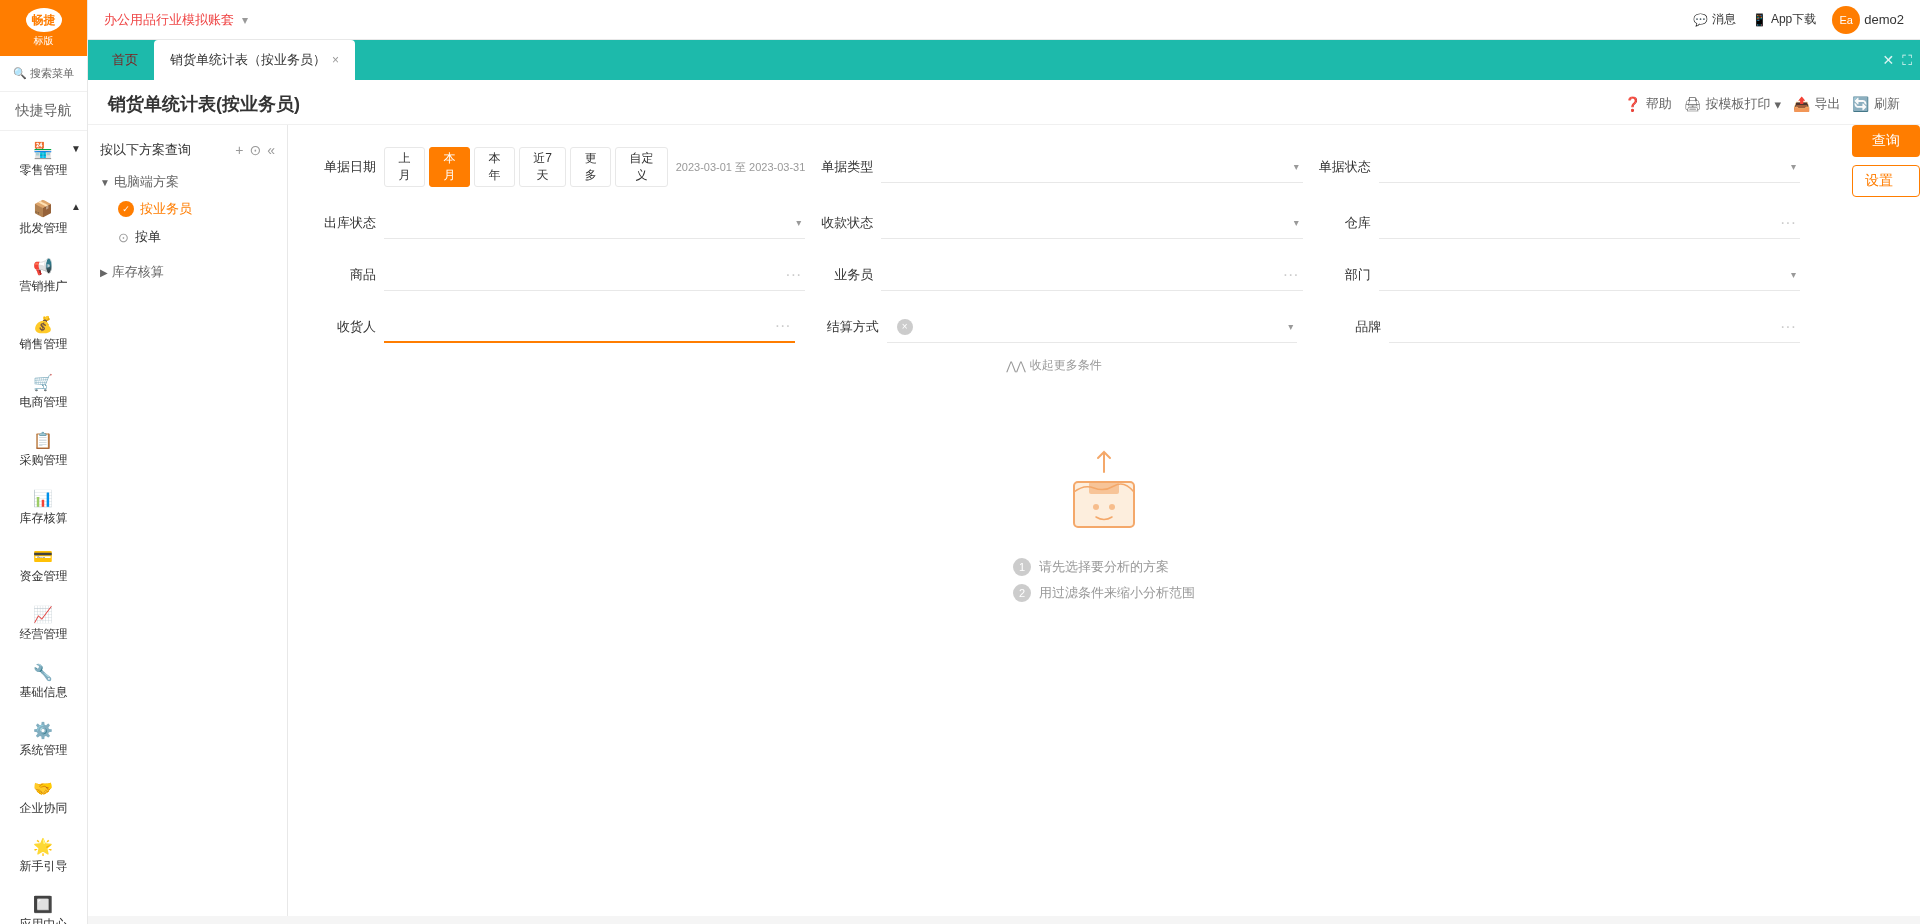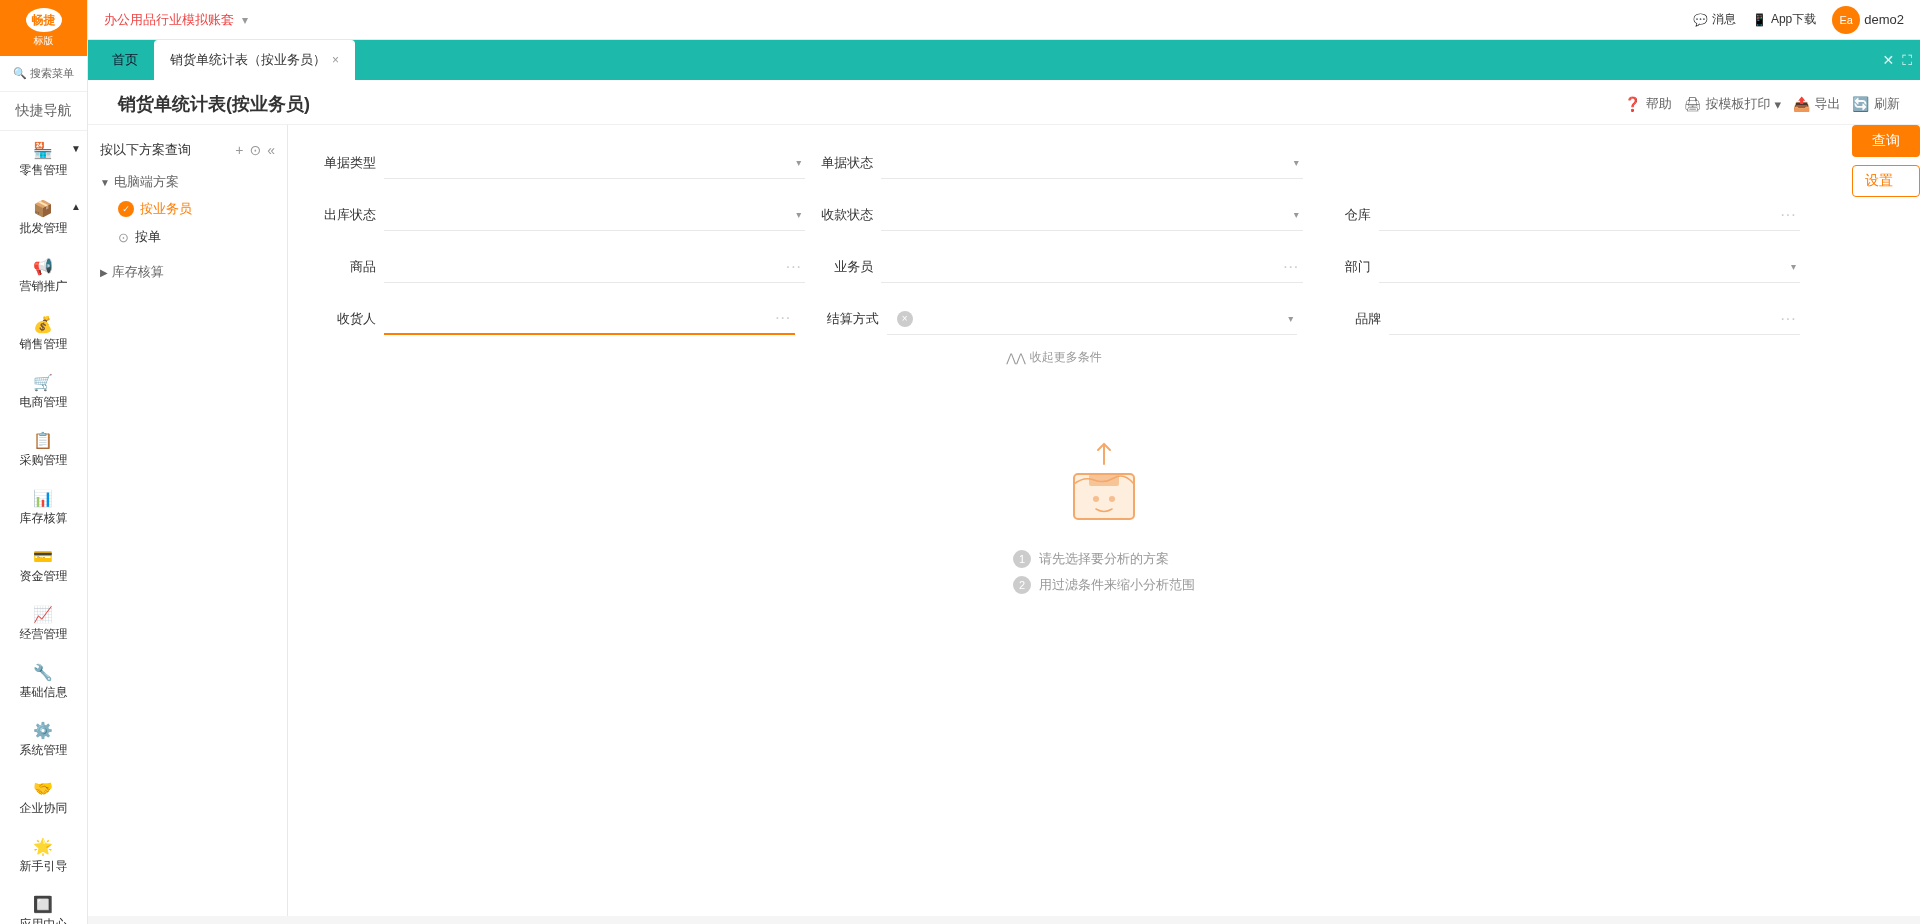--- a/index.html
+++ b/index.html
@@ -34,29 +34,29 @@
     .topbar-user { display: flex; align-items: center; gap: 4px; font-size: 13px; color: #333; cursor: pointer; justify-content: center; }
     .avatar { width: 28px; height: 28px; border-radius: 50%; background: #ff7d00; display: flex; align-items: center; justify-content: center; color: #fff; font-size: 11px; }
 
     
     .tabbar { background: #1dbaab; height: 40px; display: flex; align-items: center; padding: 0 8px; }
     .tab-item { display: flex; align-items: center; padding: 0 16px; height: 40px; font-size: 13px; color: #fff; cursor: pointer; opacity: 0.85; }
     .tab-item.active { background: #fff; color: #333; border-radius: 4px 4px 0 0; opacity: 1; }
     .tab-close { margin-left: 6px; font-size: 12px; color: #999; cursor: pointer; }
     .tabbar-actions { margin-left: auto; display: flex; align-items: center; gap: 8px; }
     .tabbar-icon-btn { color: #fff; font-size: 14px; cursor: pointer; background: none; border: none; opacity: 0.85; }
-    .home-tab { padding: 0 16px; height: 40px; display: flex; align-items: center; color: #0f172a; font-size: 13px; cursor: pointer; }
+    .home-tab { padding: 0 16px; height: 40px; display: flex; align-items: center; color: #7f1d1d; font-size: 13px; cursor: pointer; }
 
     
     .content { flex: 1; overflow: auto; background: #f5f5f5; padding: 0; }
     .page-container { background: #fff; margin: 0; padding: 0; }
 
     
     .page-header { display: flex; align-items: center; justify-content: space-between; padding: 12px 20px 8px; background: #fff; border-bottom: 1px solid #f0f0f0; }
-    .page-title { font-size: 18px; font-weight: bold; color: #333; margin-left: 10px; }
+    .page-title { font-size: 18px; font-weight: bold; color: #333; }
     .page-actions { display: flex; align-items: center; gap: 12px; }
     .page-action-btn { display: flex; align-items: center; gap: 4px; font-size: 13px; color: #666; cursor: pointer; background: none; border: none; }
     .page-action-btn .icon { font-size: 14px; }
 
     
     .body-layout { display: flex; height: calc(924px - 40px - 40px - 53px); }
 
     
     .left-panel { width: 200px; border-right: 1px solid #e8e8e8; background: #fff; padding: 10px 0; overflow-y: auto; }
     .left-panel-header { padding: 6px 12px; font-size: 13px; color: #333; display: flex; align-items: center; justify-content: space-between; }
@@ -282,20 +282,32 @@
 
           <div style="position:absolute;right:0;top:0;display:flex;flex-direction:column;gap:4px;z-index:10;">
             <button class="btn-query">查询</button>
             <button class="btn-settings">设置</button>
           </div>
 
           <div class="filters-section" style="padding:0;margin-right:100px;">
 
             <div style="display:grid;grid-template-columns:1fr 1fr 1fr;gap:0;margin-bottom:8px;">
 
+              <div class="fg-cell">
+                <span class="fg-label">单据日期</span>
+                <div style="display:flex;align-items:center;gap:4px;flex:1;">
+                  <button class="date-btn">上月</button>
+                  <button class="date-btn active">本月</button>
+                  <button class="date-btn">本年</button>
+                  <button class="date-btn">近7天</button>
+                  <button class="date-btn">更多</button>
+                  <button class="date-btn">自定义</button>
+                  <span style="font-size:11px;color:#999;margin-left:4px;white-space:nowrap;">2023-03-01 至 2023-03-31</span>
+                </div>
+              </div>
 
               <div class="fg-cell">
                 <span class="fg-label">单据类型</span>
                 <div class="fg-input">
                   <span></span>
                   <span class="fl-control-arrow">▾</span>
                 </div>
               </div>
 
               <div class="fg-cell">

